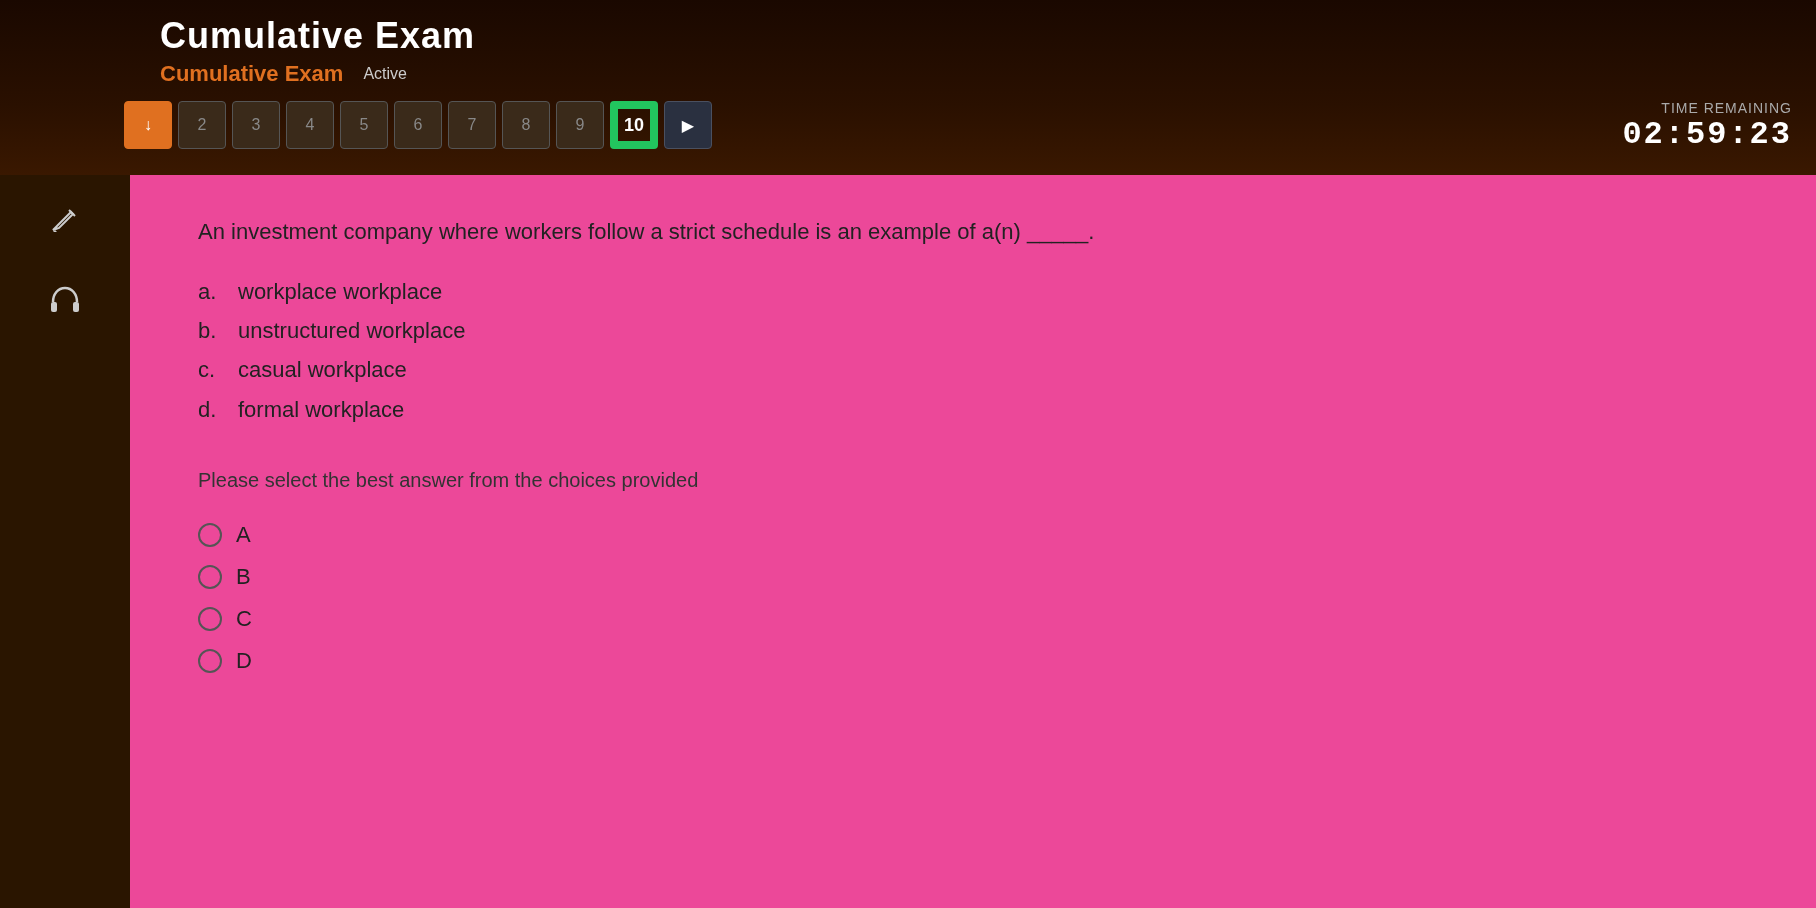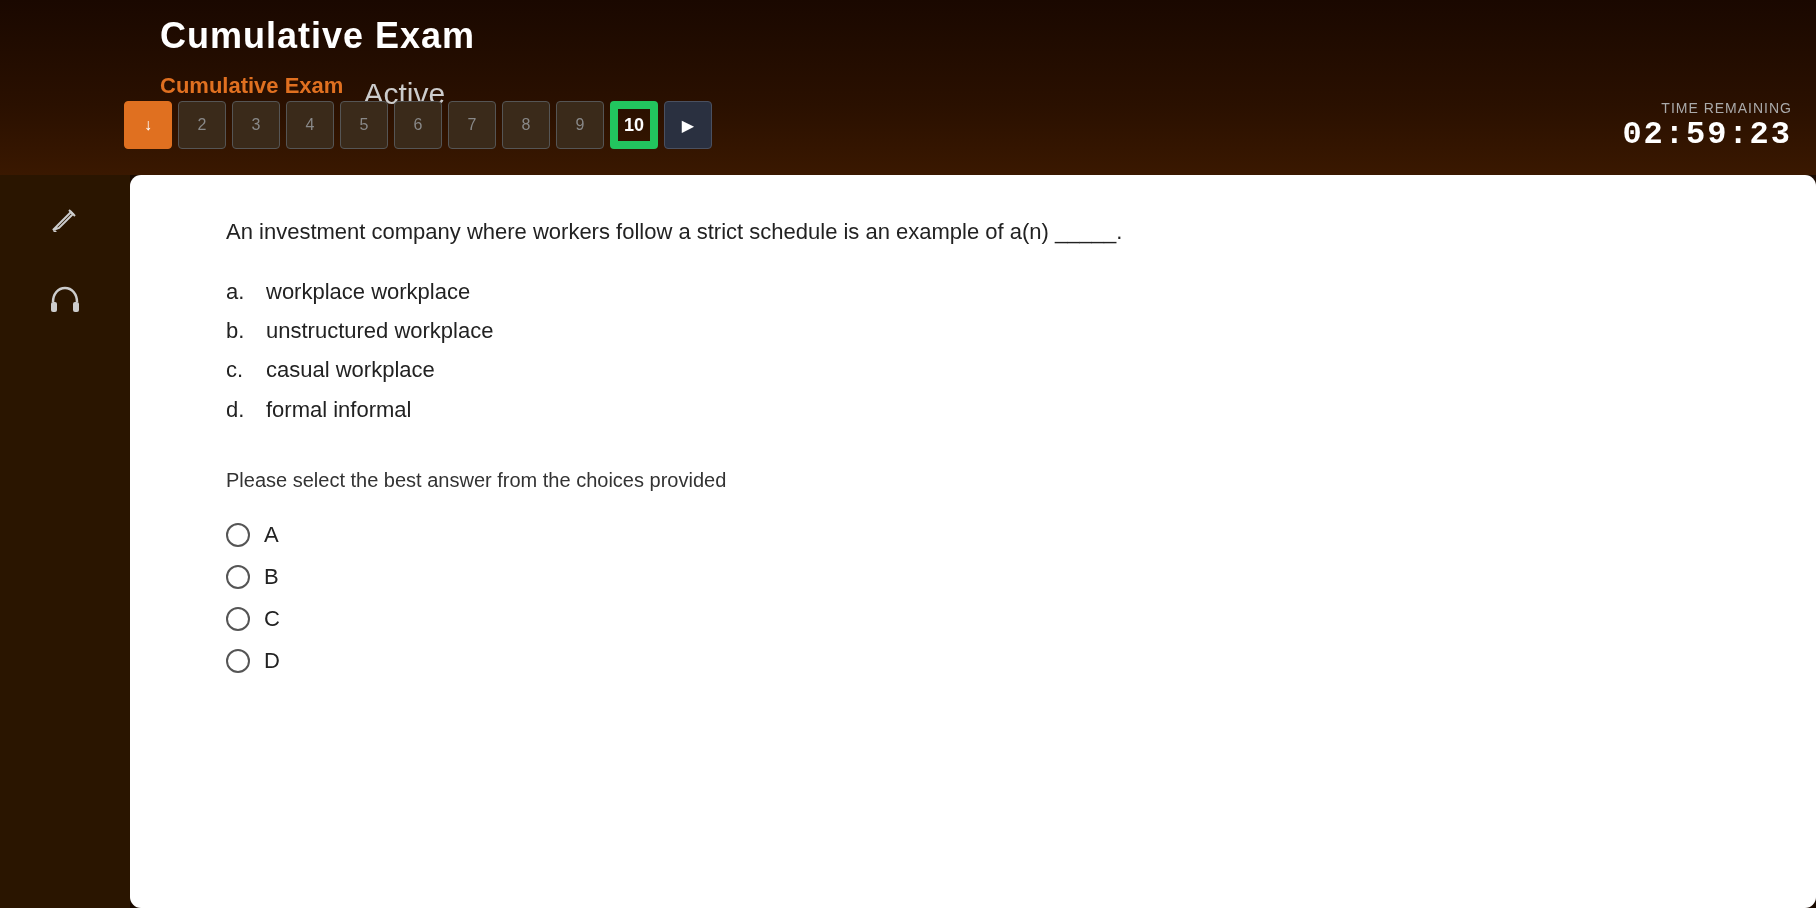--- a/index.html
+++ b/index.html
@@ -47,22 +47,21 @@
     }
 
     .subtitle-text {
       color: #e07020;
       font-size: 22px;
       font-weight: bold;
     }
 
     .active-badge {
       color: #cccccc;
-      font-size: 30px;
-      margin-top: 16px;
+      font-size: 16px;
     }
 
     
     .nav-toolbar {
       position: absolute;
       top: 95px;
       left: 60px;
       right: 0;
       height: 60px;
       display: flex;
@@ -152,23 +151,22 @@
       cursor: pointer;
     }
 
     
     .main-content {
       position: absolute;
       top: 175px;
       left: 130px;
       right: 0;
       bottom: 0;
-      background: #ffffff;
-      padding: 40px 96px;
-      border-radius: 11px;
+      background: #ec4899;
+      padding: 40px 68px;
     }
 
     .question-text {
       font-size: 22px;
       color: #222;
       line-height: 1.5;
       margin-bottom: 24px;
     }
 
     .answer-choices {
@@ -295,21 +293,21 @@
     <li class="answer-choice">
       <span class="choice-letter">b.</span>
       <span>unstructured workplace</span>
     </li>
     <li class="answer-choice">
       <span class="choice-letter">c.</span>
       <span>casual workplace</span>
     </li>
     <li class="answer-choice">
       <span class="choice-letter">d.</span>
-      <span>formal informal</span>
+      <span>formal workplace</span>
     </li>
   </ul>
 
   <p class="instruction-text">Please select the best answer from the choices provided</p>
 
   <div class="radio-group">
     <label class="radio-item">
 
       <div class="radio-circle"></div>
       <span class="radio-label">A</span>

